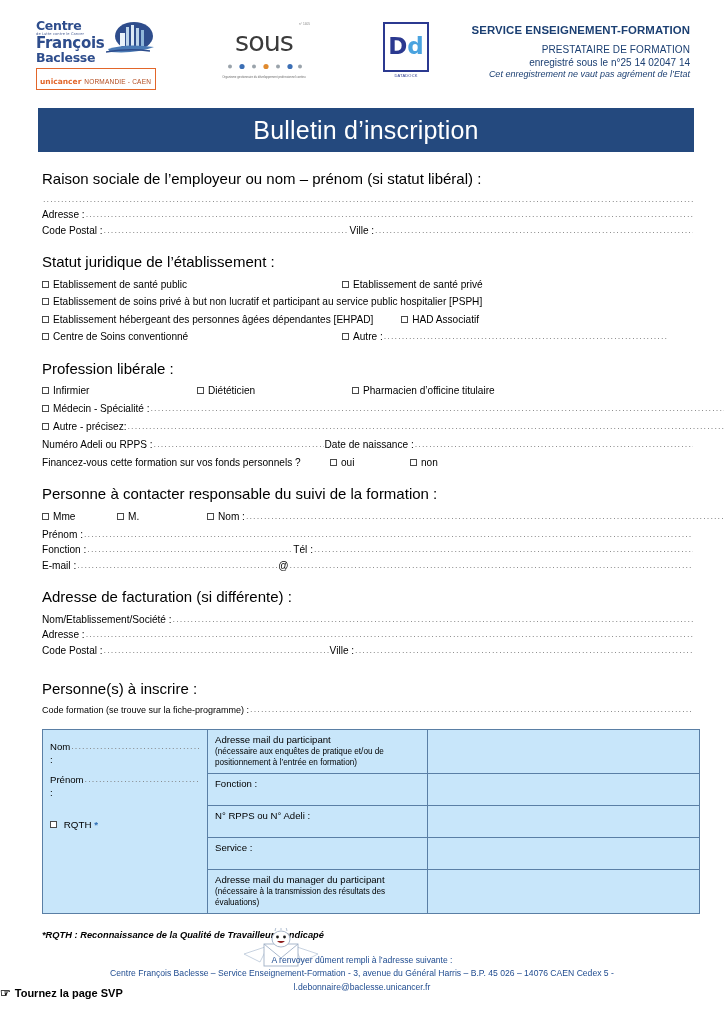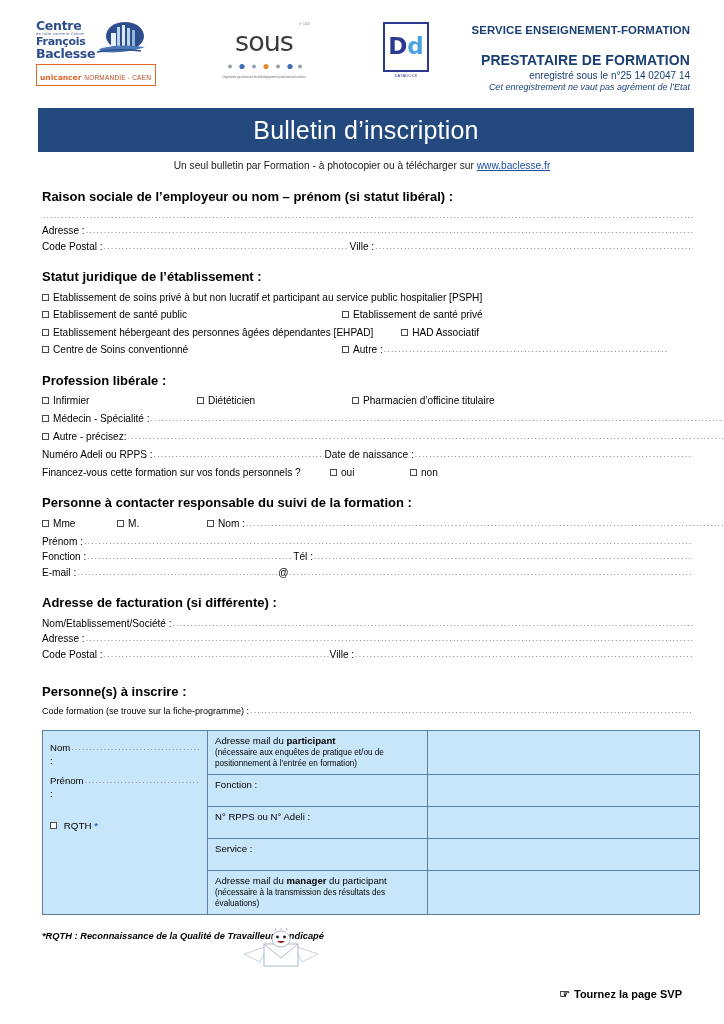--- a/index.html
+++ b/index.html
@@ -41,21 +41,21 @@
     align-items: flex-start;
   }
   .cfb-words {
     font-family: "DejaVu Sans", sans-serif;
     color: #2e4d8c;
     line-height: 1.02;
     font-weight: bold;
   }
   .cfb-l1 { font-size: 12.5px; letter-spacing: -0.3px; }
   .cfb-sub { font-size: 3.6px; color: #4a5f94; font-weight: normal; letter-spacing: 0.1px; }
-  .cfb-l2 { font-size: 11px; letter-spacing: -0.3px; }
+  .cfb-l2 { font-size: 15px; letter-spacing: -0.3px; }
   .cfb-l3 { font-size: 12.5px; letter-spacing: -0.3px; }
   .cfb-mark {
     position: relative;
     width: 52px;
     height: 38px;
     margin-left: 2px;
     margin-top: 1px;
   }
   .cfb-unicancer {
     margin-top: 4px;
@@ -134,21 +134,21 @@
   }
   .header-text {
     flex: 1;
     text-align: right;
     padding-top: 10px;
     padding-right: 4px;
     color: #1b3f72;
     font-family: "Liberation Sans", sans-serif;
   }
   .ht-l1 { font-size: 11.4px; font-weight: bold; letter-spacing: 0.1px; }
-  .ht-l2 { font-size: 14px; font-weight: bold; margin-top: 16px; letter-spacing: 0.1px;}
+  .ht-l2 { font-size: 10px; font-weight: normal; margin-top: 8px; letter-spacing: 0.1px;}
   .ht-l3 { font-size: 10px; margin-top: 2px; }
   .ht-l4 { font-size: 9px; font-style: italic; margin-top: 1px; }
 
   
   .banner {
     margin: 12px 30px 0 38px;
     background: #24497e;
     height: 44px;
     display: flex;
     align-items: center;
@@ -173,22 +173,22 @@
   }
 
   
   .body {
     padding: 0 30px 0 42px;
     margin-top: 16px;
     font-size: 10.1px;
     line-height: 1.5;
   }
   .sec-title {
-    font-weight: bold;
-    font-size: 13px;
+    font-weight: normal;
+    font-size: 15px;
     margin-top: 13px;
     margin-bottom: 3px;
   }
   .sec-title.first { margin-top: 0; }
 
   .row { display: flex; align-items: baseline; white-space: nowrap; }
   .lbl { flex: 0 0 auto; }
   .dots {
     flex: 1 1 auto;
     overflow: hidden;
@@ -235,36 +235,35 @@
     background: #c8e6fa;
     vertical-align: top;
     padding: 4px 7px 5px 7px;
     font-size: 9.6px;
     line-height: 1.35;
   }
   td.c-left { width: 150px; vertical-align: middle; padding: 6px 6px; }
   td.c-mid  { width: 205px; }
   td.c-right{ width: 257px; }
   .cell-note { font-size: 8.2px; line-height: 1.28; }
-  .cell-strong { font-weight: bold; }
+  .cell-strong { font-weight: normal; }
   .left-line { margin: 7px 0; display: flex; align-items: baseline; font-size: 9.6px; }
   .left-line .dots { letter-spacing: 1.1px; }
   .rqth-line { margin-top: 18px; margin-bottom: 6px; font-size: 9.8px; }
   .ast { color: #2e6fb7; font-weight: bold; }
 
   .footnote {
     padding: 0 42px;
     margin-top: 16px;
     font-size: 9.3px;
     font-style: italic;
     font-weight: bold;
   }
 
   .turn-page {
-    text-align: right;
     padding-right: 42px;
     margin-top: 46px;
     font-size: 11px;
     font-weight: bold;
   }
   .hand-icon {
     font-size: 12px;
     margin-right: 4px;
     display: inline-block;
   }
@@ -352,56 +351,53 @@
       <div class="ht-l1">SERVICE ENSEIGNEMENT-FORMATION</div>
       <div class="ht-l2">PRESTATAIRE DE FORMATION</div>
       <div class="ht-l3">enregistré sous le n°25 14 02047 14</div>
       <div class="ht-l4">Cet enregistrement ne vaut pas agrément de l’Etat</div>
     </div>
   </div>
 
   <div class="banner">
     <div class="banner-title">Bulletin d’inscription</div>
   </div>
-  <div class="subtitle">
-    <span>Un seul bulletin par Formation - à photocopier ou à télécharger sur </span><a href="#">www.baclesse.fr</a>
-  </div>
 
   <div class="body">
 
     <div class="sec-title first">Raison sociale de l’employeur ou nom – prénom (si statut libéral) :</div>
     <div class="row">
       <span class="dots">....................................................................................................................................................................................................................................................................</span>
     </div>
     <div class="row">
       <span class="lbl">Adresse :</span>
       <span class="dots">....................................................................................................................................................................................................................................................................</span>
     </div>
     <div class="row">
       <span class="lbl">Code Postal :</span>
       <span class="dots fixed-1">.........................................................................................</span>
       <span class="lbl">Ville :</span>
       <span class="dots">....................................................................................................................................................................................................................................................................</span>
     </div>
 
     <div class="sec-title">Statut juridique de l’établissement :</div>
     <div class="opt-line">
+      <span class="cbx-opt col-a">
+        <span class="cbx"></span>
+        <span>Etablissement de santé public</span>
+      </span>
+      <span class="cbx-opt col-b">
+        <span class="cbx"></span>
+        <span>Etablissement de santé privé</span>
+      </span>
+    </div>
+    <div class="opt-line">
       <span class="cbx-opt">
         <span class="cbx"></span>
         <span>Etablissement de soins privé à but non lucratif et participant au service public hospitalier [PSPH]</span>
-      </span>
-    </div>
-    <div class="opt-line">
-      <span class="cbx-opt col-a">
-        <span class="cbx"></span>
-        <span>Etablissement de santé public</span>
-      </span>
-      <span class="cbx-opt col-b">
-        <span class="cbx"></span>
-        <span>Etablissement de santé privé</span>
       </span>
     </div>
     <div class="opt-line">
       <span class="cbx-opt">
         <span class="cbx"></span>
         <span>Etablissement hébergeant des personnes âgées dépendantes [EHPAD]</span>
       </span>
       <span class="spacer-28"></span>
       <span class="cbx-opt">
         <span class="cbx"></span>
@@ -590,14 +586,19 @@
       <rect x="26" y="16" width="34" height="22" fill="#ffffff" stroke="#9fb0c6" stroke-width="0.9"></rect>
       <path d="M26 16 L43 30 L60 16" fill="none" stroke="#9fb0c6" stroke-width="0.9"></path>
       <ellipse cx="43" cy="11" rx="9" ry="8" fill="#ffffff" stroke="#9fb0c6" stroke-width="0.9"></ellipse>
       <circle cx="39.5" cy="9" r="1.4" fill="#1a1a1a"></circle>
       <circle cx="46.5" cy="9" r="1.4" fill="#1a1a1a"></circle>
       <path d="M39 13 Q43 17 47 13 Z" fill="#8b1b1b"></path>
       <path d="M37 3 L38 -1 M43 2 L43 -2 M49 3 L48 -1" stroke="#9fb0c6" stroke-width="0.8"></path>
     </svg>
   </div>
 
+  <div class="footer">
+    <div class="f-l1">A renvoyer dûment rempli à l’adresse suivante :</div>
+    <div class="f-l2">Centre François Baclesse – Service Enseignement-Formation - 3, avenue du Général Harris – B.P. 45 026 – 14076 CAEN Cedex 5 -</div>
+    <div class="f-l3">l.debonnaire@baclesse.unicancer.fr</div>
+  </div>
 
 </div>
 
 </body></html>

